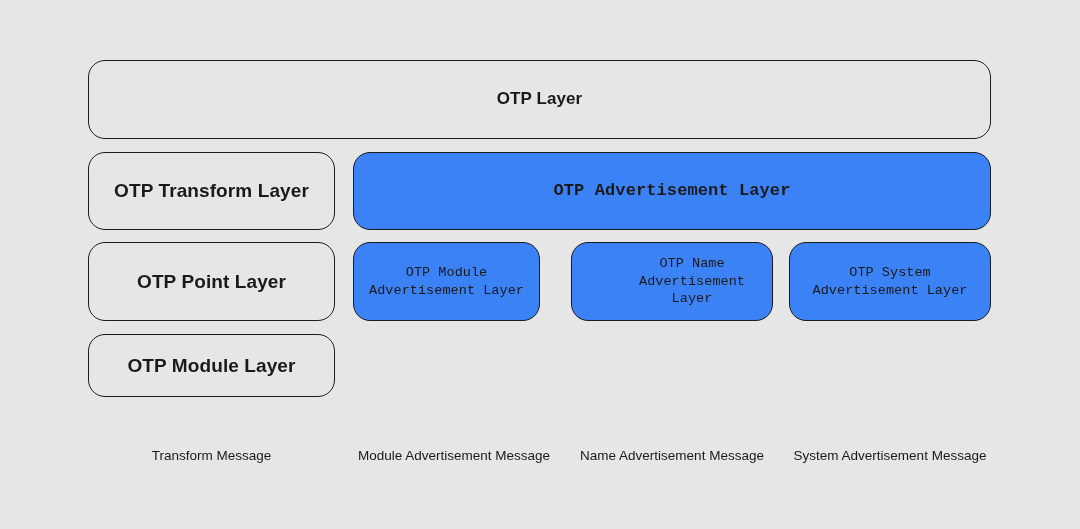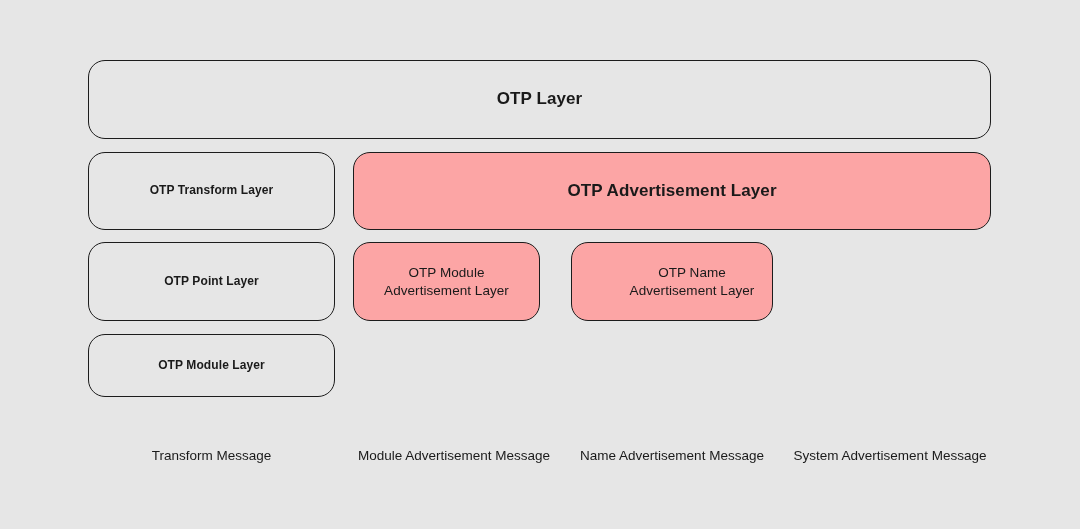--- a/index.html
+++ b/index.html
@@ -23,33 +23,33 @@
     box-sizing: border-box;
     border: 1.6px solid #1c1c1c;
     border-radius: 17px;
     display: flex;
     align-items: center;
     justify-content: center;
     text-align: center;
     color: #1a1a1a;
   }
   .node.fill-grey { background: #e6e6e6; }
-  .node.fill-white { background: #fca5a5; }
+  .node.fill-white { background: #3b82f6; font-family: Liberation Mono, monospace; }
   .node .node-label {
     display: block;
     line-height: 1.32;
     padding: 0 10px;
   }
   .t-lg .node-label {
     font-size: 17px;
     font-weight: 600;
     letter-spacing: 0.1px;
   }
   .t-md .node-label {
-    font-size: 12px;
+    font-size: 19px;
     font-weight: 600;
     letter-spacing: 0.1px;
   }
   .t-sm .node-label {
     font-size: 13.5px;
     font-weight: 400;
     letter-spacing: 0.05px;
   }
   .caption {
     position: absolute;
@@ -101,20 +101,23 @@
 
   <div class="node fill-grey t-md" id="node-otp-point-layer">
     <span class="node-label">OTP Point Layer</span>
   </div>
   <div class="node fill-white t-sm" id="node-otp-module-advertisement-layer">
     <span class="node-label">OTP Module Advertisement Layer</span>
   </div>
   <div class="node fill-white t-sm" id="node-otp-name-advertisement-layer">
     <span class="node-label">OTP Name Advertisement Layer</span>
   </div>
+  <div class="node fill-white t-sm" id="node-otp-system-advertisement-layer">
+    <span class="node-label">OTP System Advertisement Layer</span>
+  </div>
 
   <div class="node fill-grey t-md" id="node-otp-module-layer">
     <span class="node-label">OTP Module Layer</span>
   </div>
 
   <div class="caption" id="caption-module-advertisement-message">Module Advertisement Message</div>
   <div class="caption" id="caption-transform-message">Transform Message</div>
   <div class="caption" id="caption-name-advertisement-message">Name Advertisement Message</div>
   <div class="caption" id="caption-system-advertisement-message">System Advertisement Message</div>
 

